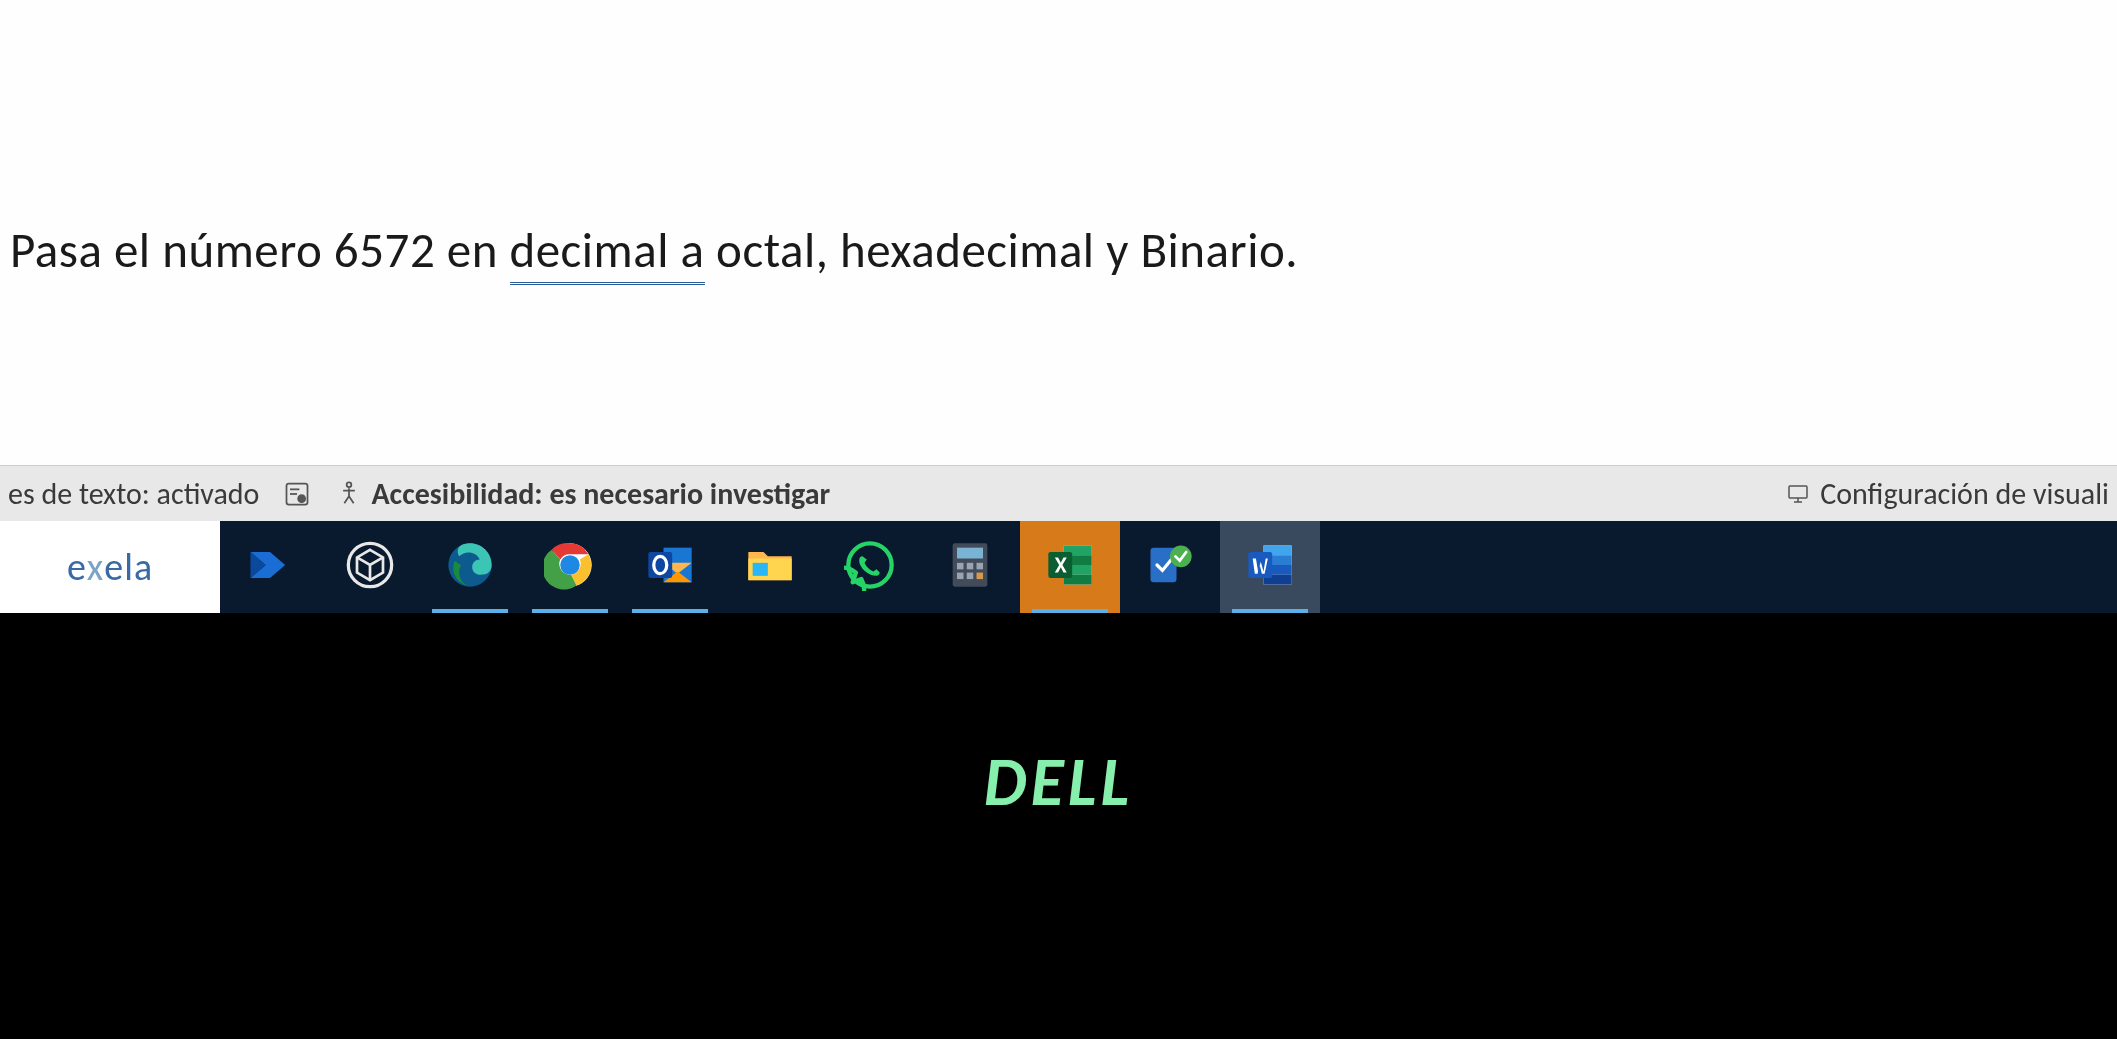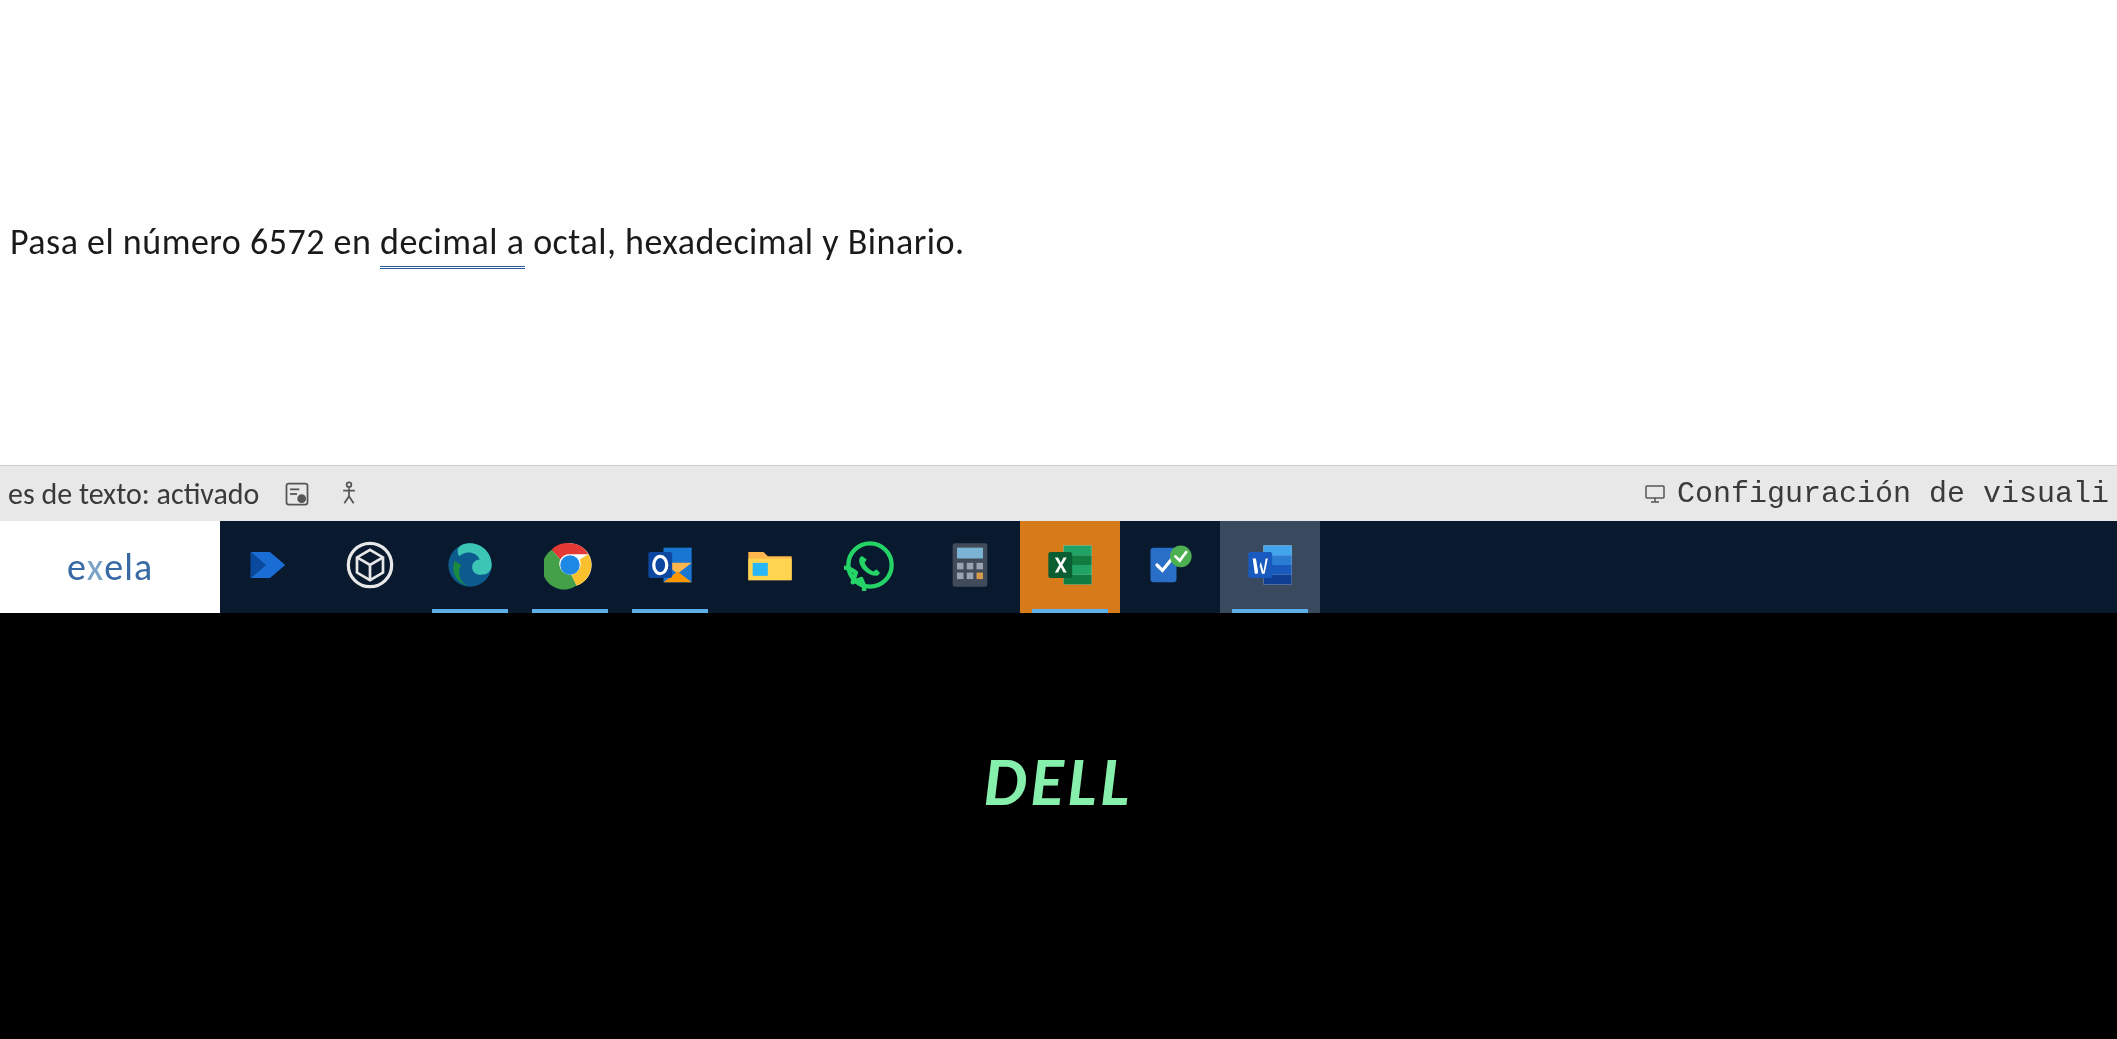--- a/index.html
+++ b/index.html
@@ -13,21 +13,21 @@
     }
     .document-area {
       background: #fefefe;
       width: 100%;
       height: 465px;
       position: relative;
       padding-top: 220px;
       padding-left: 10px;
     }
     .document-text {
-      font-size: 36px;
+      font-size: 49px;
       color: #1a1a1a;
       font-weight: 400;
       letter-spacing: 0.5px;
     }
     .underlined {
       border-bottom: 3px double #2a5b9b;
       padding-bottom: 2px;
     }
     .status-bar {
       background: #e8e8e8;
@@ -44,21 +44,20 @@
       display: flex;
       align-items: center;
       gap: 24px;
       flex: 1;
     }
     .status-right {
       display: flex;
       align-items: flex-end;
       gap: 8px;
       margin-right: 0;
-      font-family: Liberation Mono, monospace;
     }
     .status-item {
       display: flex;
       align-items: center;
       gap: 8px;
     }
     .status-icon {
       width: 28px;
       height: 28px;
       display: inline-flex;
@@ -165,20 +164,21 @@
         </svg>
       </span>
     </div>
     <div class="status-item">
       <span class="status-icon">
         <svg viewBox="0 0 24 24" width="28" height="28" fill="none" stroke="#555" stroke-width="1.5">
           <circle cx="12" cy="4" r="2"></circle>
           <path d="M12 7 L12 14 M7 9 L17 9 M12 14 L8 20 M12 14 L16 20"></path>
         </svg>
       </span>
+      <span class="accessibility-text">Accesibilidad: es necesario investigar</span>
     </div>
   </div>
   <div class="status-right">
     <div class="status-item">
       <span class="status-icon">
         <svg viewBox="0 0 24 24" width="24" height="24" fill="none" stroke="#555" stroke-width="1.5">
           <rect x="3" y="4" width="18" height="12" rx="1"></rect>
           <line x1="8" y1="20" x2="16" y2="20"></line>
           <line x1="12" y1="16" x2="12" y2="20"></line>
         </svg>

